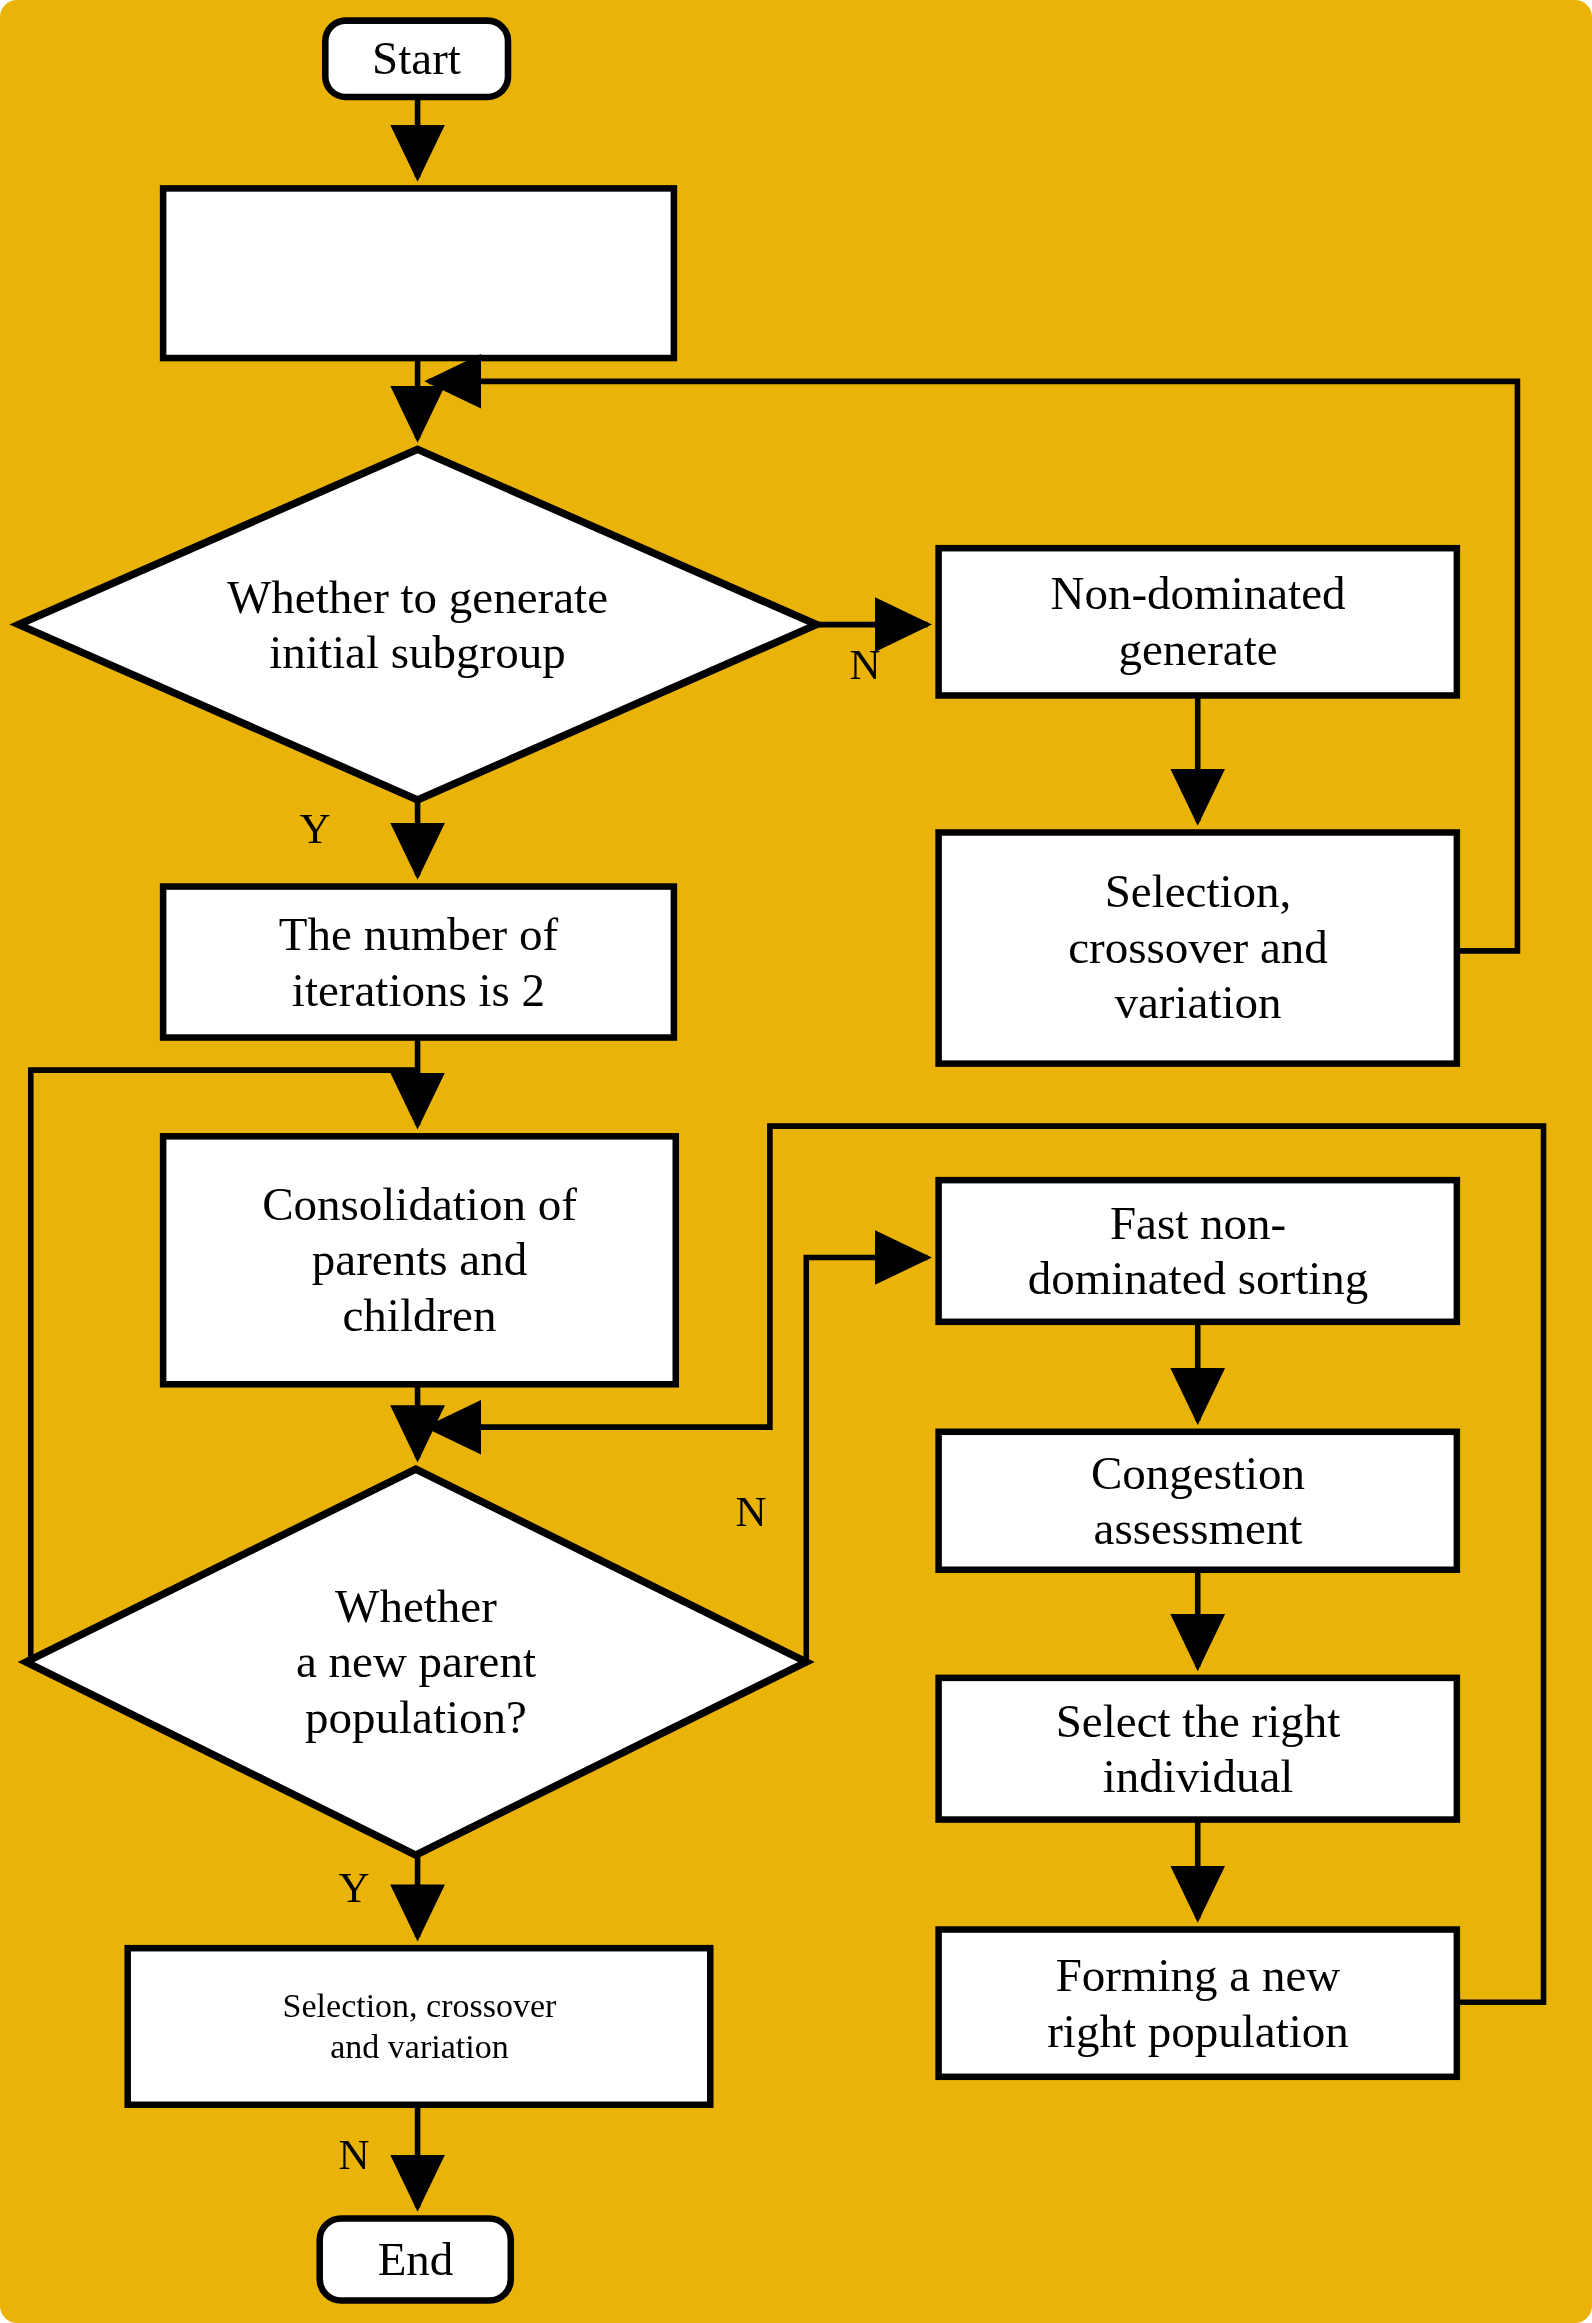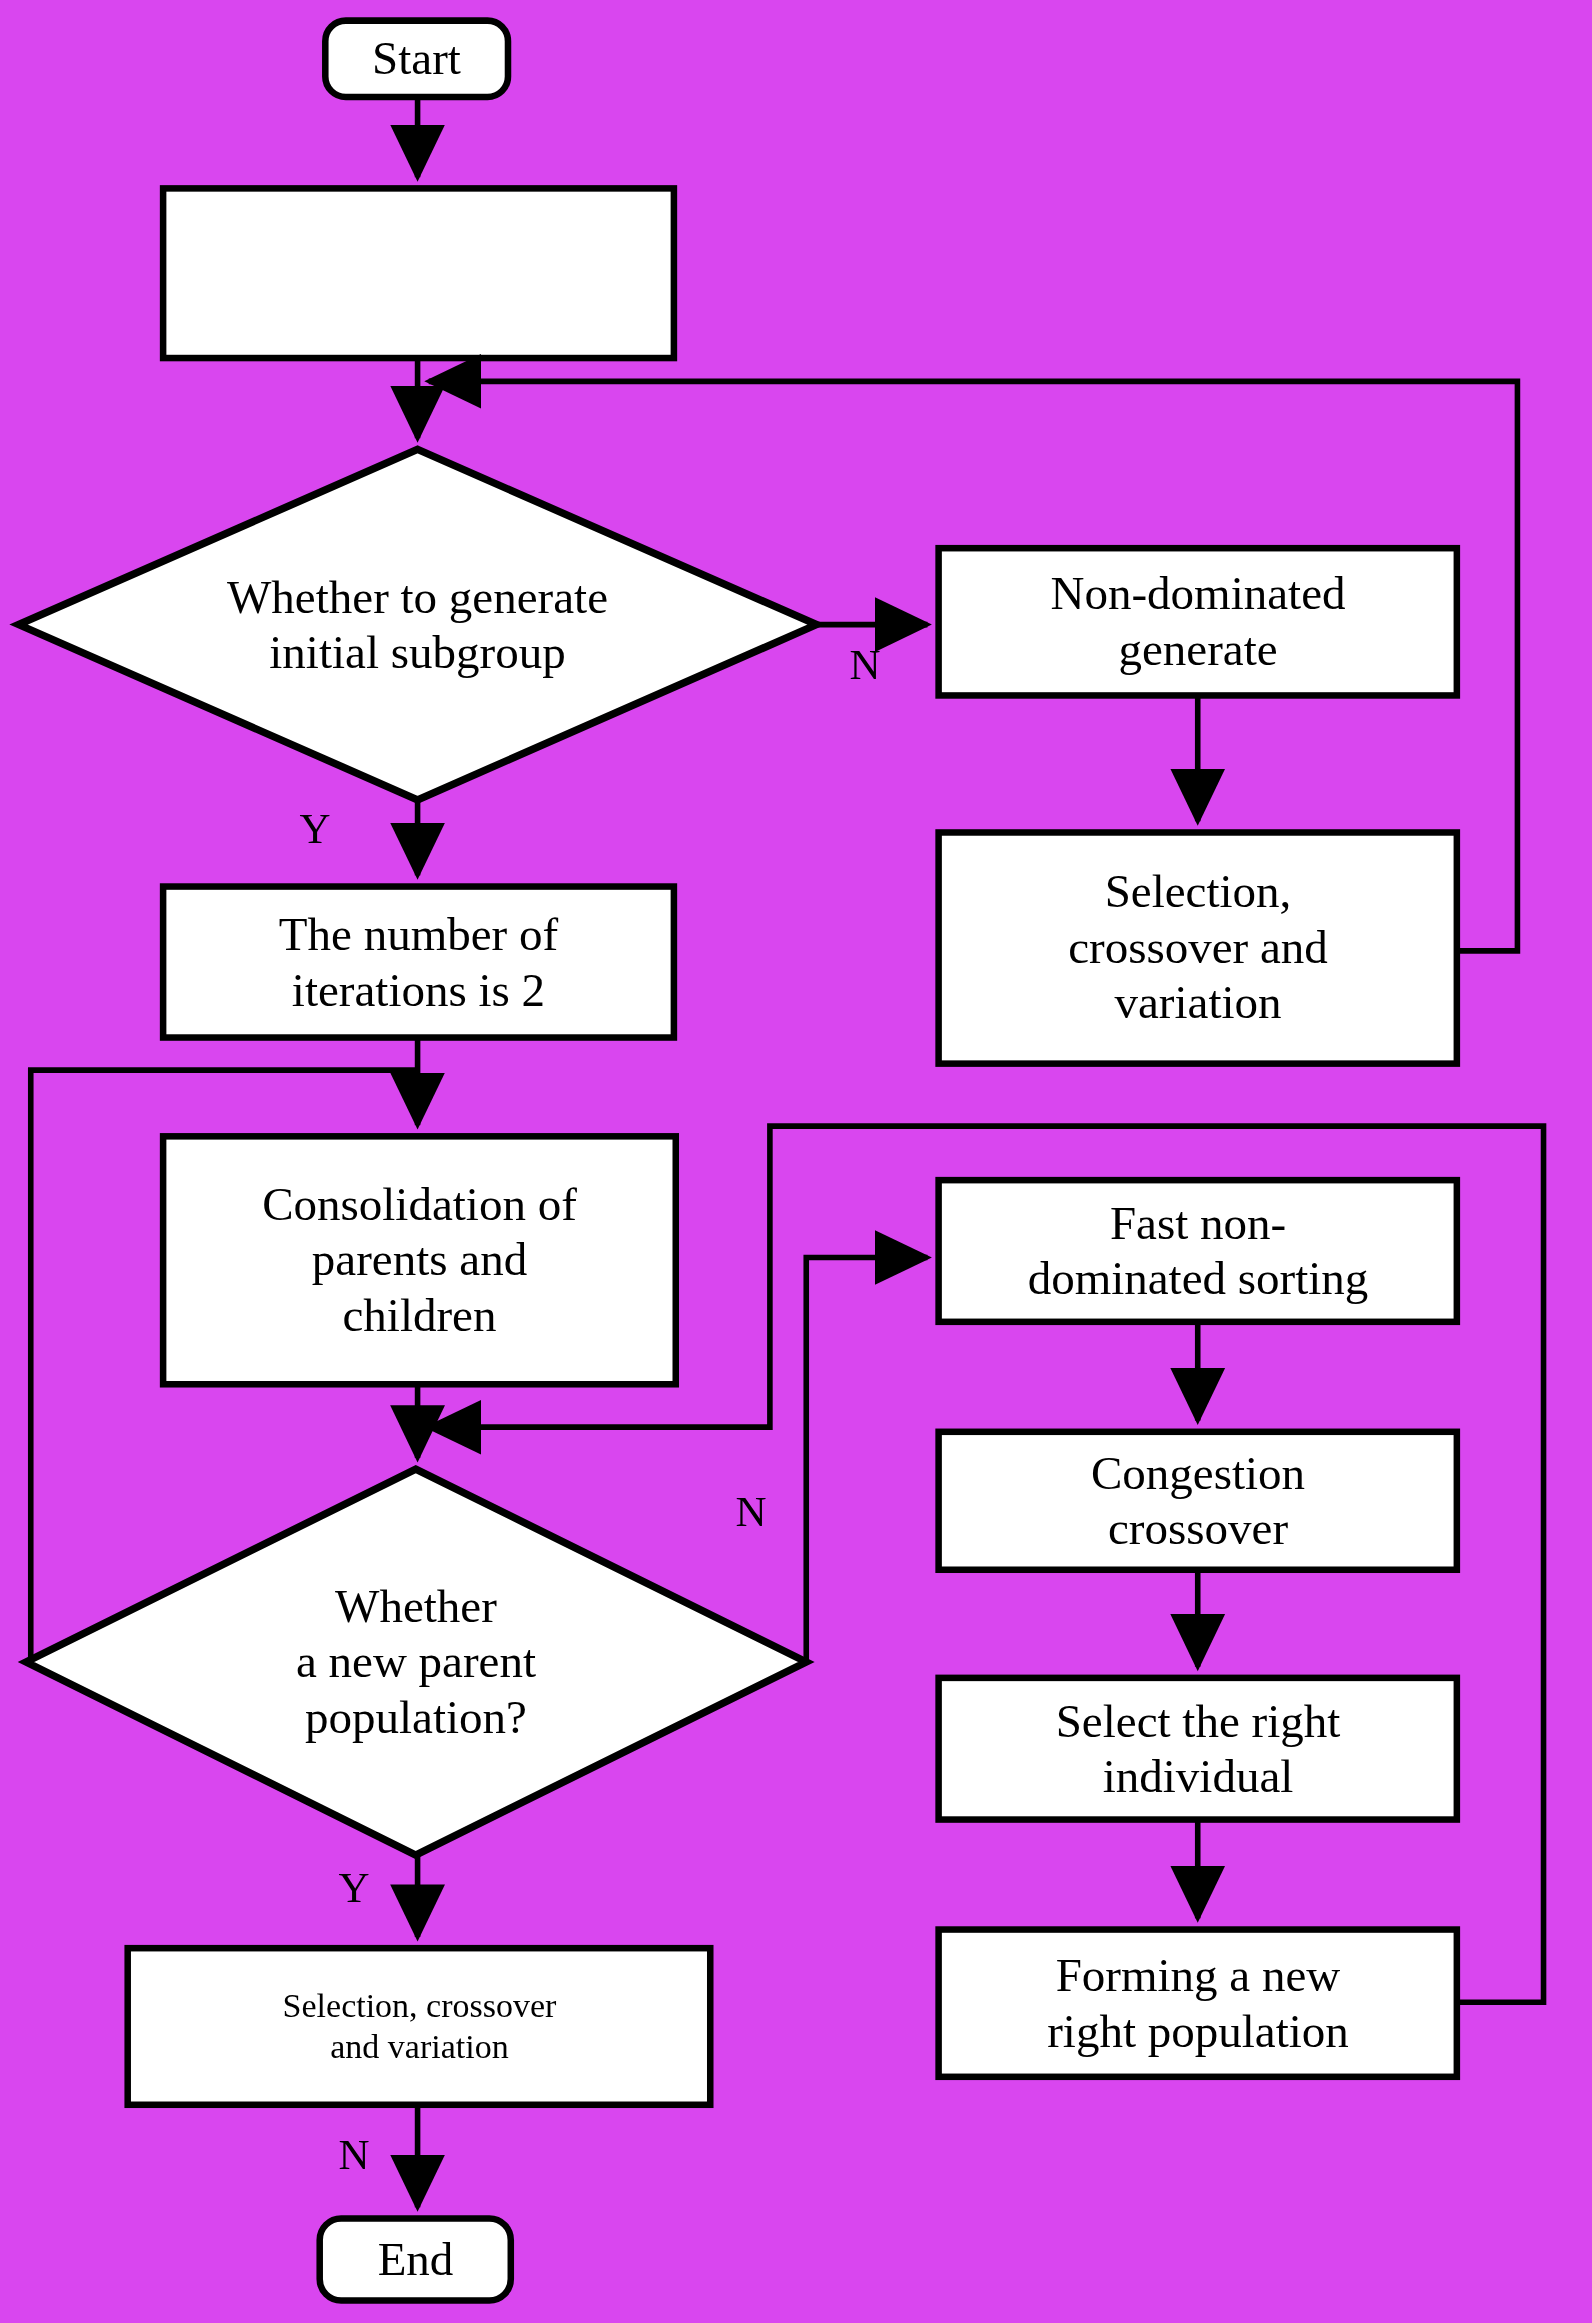--- a/index.html
+++ b/index.html
@@ -4,23 +4,24 @@
 <style>
   html, body {
     margin: 0;
     padding: 0;
     background: #ffffff;
   }
   #canvas {
     position: relative;
     width: 1592px;
     height: 2323px;
-    background: #d946ef;
+    background: #eab308;
     overflow: hidden;
     font-family: "Liberation Serif", "DejaVu Serif", serif;
+    border-radius: 17px;
   }
   #flow-svg {
     position: absolute;
     left: 0;
     top: 0;
     width: 1592px;
     height: 2323px;
   }
   .node-label {
     position: absolute;
@@ -149,21 +150,21 @@
 
   <div class="node-label fs-48" style="left:128px; top:1948px; width:583px; height:157px;">Selection, crossover
 and variation</div>
 
   <div class="node-label fs-50" style="left:320px; top:2219px; width:191px; height:82px;">End</div>
 
   <div class="node-label fs-50" style="left:939px; top:1180px; width:518px; height:142px;">Fast non-
 dominated sorting</div>
 
   <div class="node-label fs-50" style="left:939px; top:1432px; width:518px; height:138px;">Congestion
-crossover</div>
+assessment</div>
 
   <div class="node-label fs-50" style="left:939px; top:1678px; width:518px; height:142px;">Select the right
 individual</div>
 
   <div class="node-label fs-50" style="left:939px; top:1930px; width:518px; height:147px;">Forming a new
 right population</div>
 
   <div class="edge-label" style="left:839px; top:643px; width:52px;">N</div>
 
   <div class="edge-label" style="left:289px; top:807px; width:52px;">Y</div>

